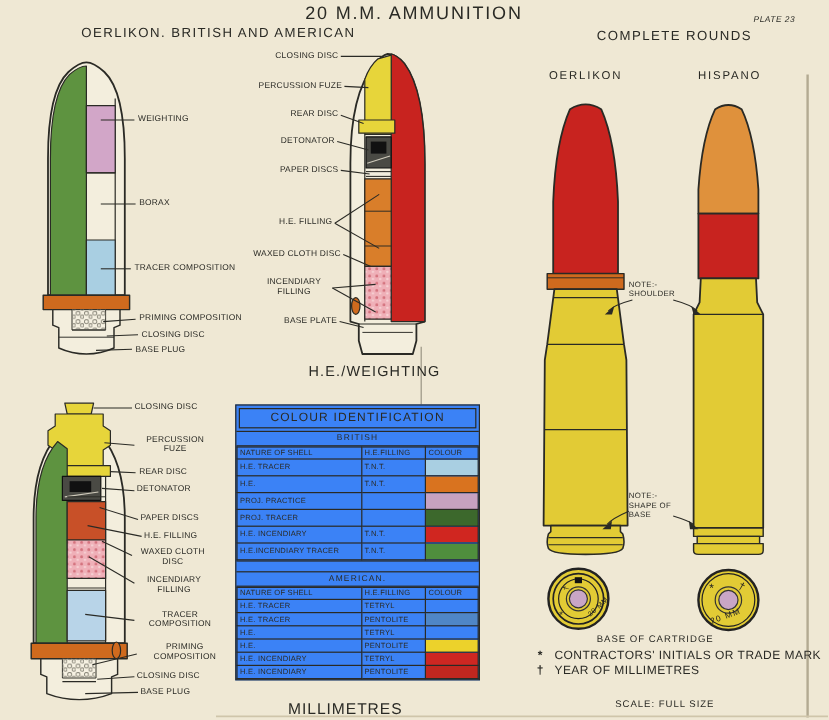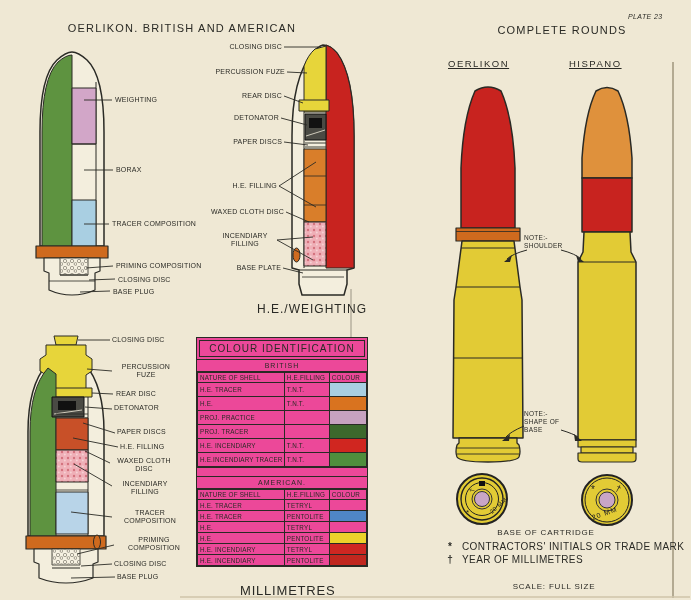--- a/index.html
+++ b/index.html
@@ -7,28 +7,28 @@
         font-family:"Liberation Sans",sans-serif;color:#2a2a25;}
   .abs{position:absolute;}
   .lbl{position:absolute;font-size:7px;letter-spacing:.2px;line-height:1.15;white-space:nowrap;color:#2a2a25;}
   .lbl.r{text-align:right;}
   .lbl.c{text-align:center;white-space:normal;}
   .cap{position:absolute;font-size:12px;letter-spacing:1px;color:#2a2a25;}
   .hw{font-family:"DejaVu Serif",serif;font-style:italic;font-size:10.5px;letter-spacing:1px;color:#33332c;}
   .title{position:absolute;left:215px;top:3px;width:260px;text-align:center;font-size:15px;letter-spacing:1.5px;}
   .plate{position:absolute;left:628px;top:13px;font-size:7px;font-style:italic;letter-spacing:.4px;}
   .heading{position:absolute;font-size:11px;letter-spacing:1.2px;text-align:center;}
-  .round-label{position:absolute;font-size:9.5px;letter-spacing:1.5px;text-align:left;text-decoration:underline;}
+  .round-label{position:absolute;font-size:9.5px;letter-spacing:1.5px;text-align:center;}
   .note{position:absolute;font-size:6.5px;letter-spacing:.3px;line-height:1.25;}
   .smallcap{position:absolute;font-size:8px;letter-spacing:.8px;text-align:center;}
   .legend-row{position:absolute;display:flex;align-items:center;}
   .legend-sym{width:16px;text-align:center;font-size:10px;font-weight:bold;}
   .legend-txt{font-size:10px;letter-spacing:.4px;margin-left:4px;}
   
-  .ctable{position:absolute;left:196px;top:337px;width:172px;background:#ec4899;
+  .ctable{position:absolute;left:196px;top:337px;width:204px;background:#3b82f6;
           border:1.5px solid #2a2a25;box-sizing:border-box;}
   .ct-title{margin:2px;border:1.5px solid #2a2a25;text-align:center;font-size:10px;
             letter-spacing:1px;padding:2px 0;}
   .ct-sub{border-top:1px solid #2a2a25;border-bottom:1px solid #2a2a25;text-align:center;
           font-size:7px;letter-spacing:1px;padding:2px 0;}
   .ctable table{width:100%;border-collapse:collapse;table-layout:fixed;}
   .ctable td,.ctable th{border:1px solid #2a2a25;font-size:6.3px;font-weight:normal;
           letter-spacing:.2px;padding:1px 2px;text-align:left;overflow:hidden;white-space:nowrap;}
   .ctable th{border-bottom:1.5px solid #2a2a25;}
   .col-shell{width:53%;} .col-fill{width:26%;} .col-colour{width:21%;}
@@ -205,20 +205,21 @@
       <circle cx="607" cy="500" r="25" fill="#e2cb35" stroke="#222" stroke-width="2"></circle>
       <circle cx="607" cy="500" r="22" fill="none" stroke="#222" stroke-width="1"></circle>
       <circle cx="607" cy="500" r="11" fill="none" stroke="#333" stroke-width="1"></circle>
       <circle cx="607" cy="500" r="8" fill="#c9a6c6" stroke="#333" stroke-width="1"></circle>
       <text x="591" y="493" font-size="10" fill="#222">*</text>
       <text x="616" y="492" font-size="9" fill="#222" transform="rotate(30 619 488)">†</text>
       <text font-size="7" fill="#222" letter-spacing="1" transform="translate(593,520) rotate(-20)">20 MM</text>
     </g>
   </svg>
 
+  <div class="title">20 M.M. AMMUNITION</div>
   <div class="plate">PLATE 23</div>
   <div class="heading" style="left:478px;top:24px;width:168px;">COMPLETE ROUNDS</div>
   <div class="heading" style="left:62px;top:22px;width:240px;">OERLIKON. BRITISH AND AMERICAN</div>
 
   <div class="lbl" style="left:115px;top:96px;">WEIGHTING</div>
   <div class="lbl" style="left:116px;top:166px;">BORAX</div>
   <div class="lbl" style="left:112px;top:220px;">TRACER COMPOSITION</div>
   <div class="lbl" style="left:116px;top:262px;">PRIMING COMPOSITION</div>
   <div class="lbl" style="left:118px;top:276px;">CLOSING DISC</div>
   <div class="lbl" style="left:113px;top:288px;">BASE PLUG</div>

